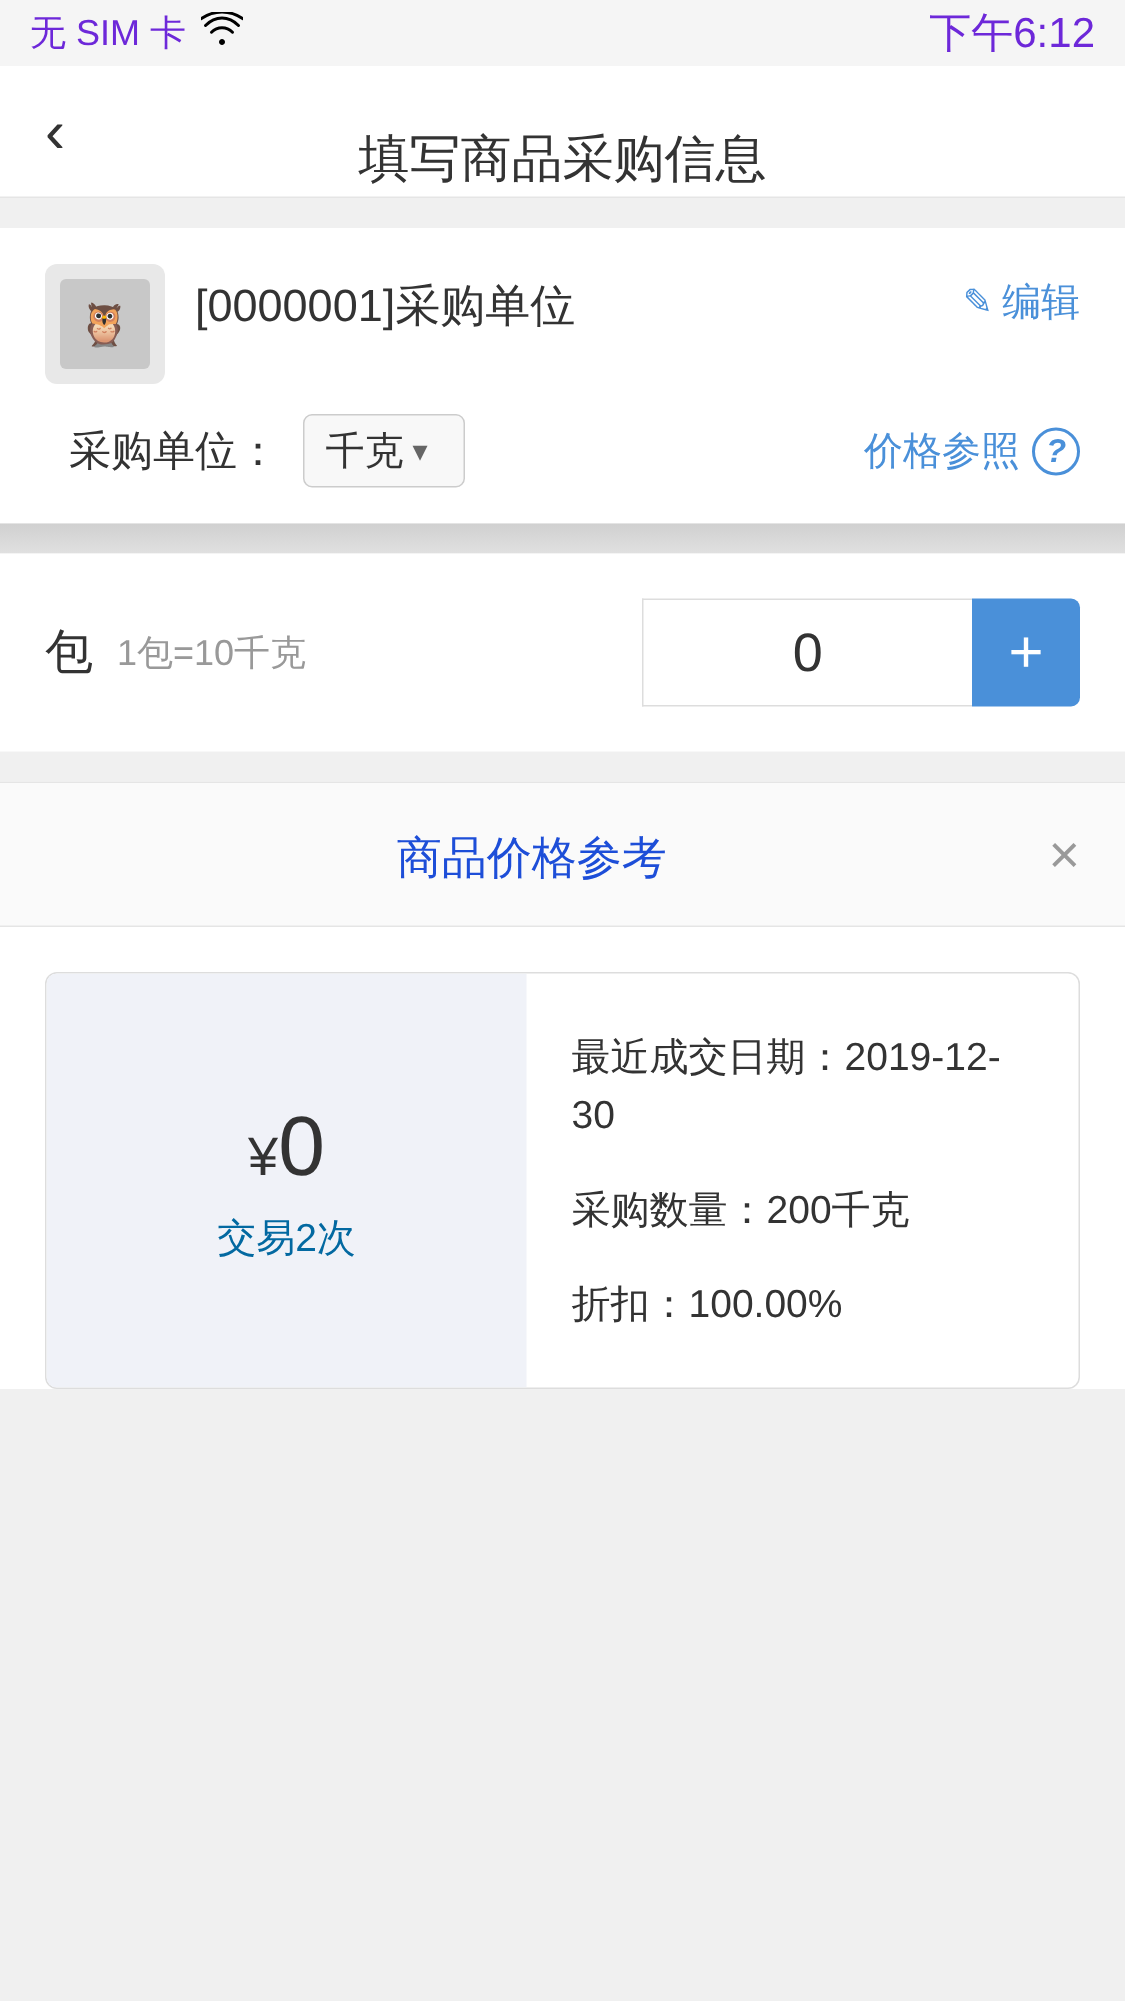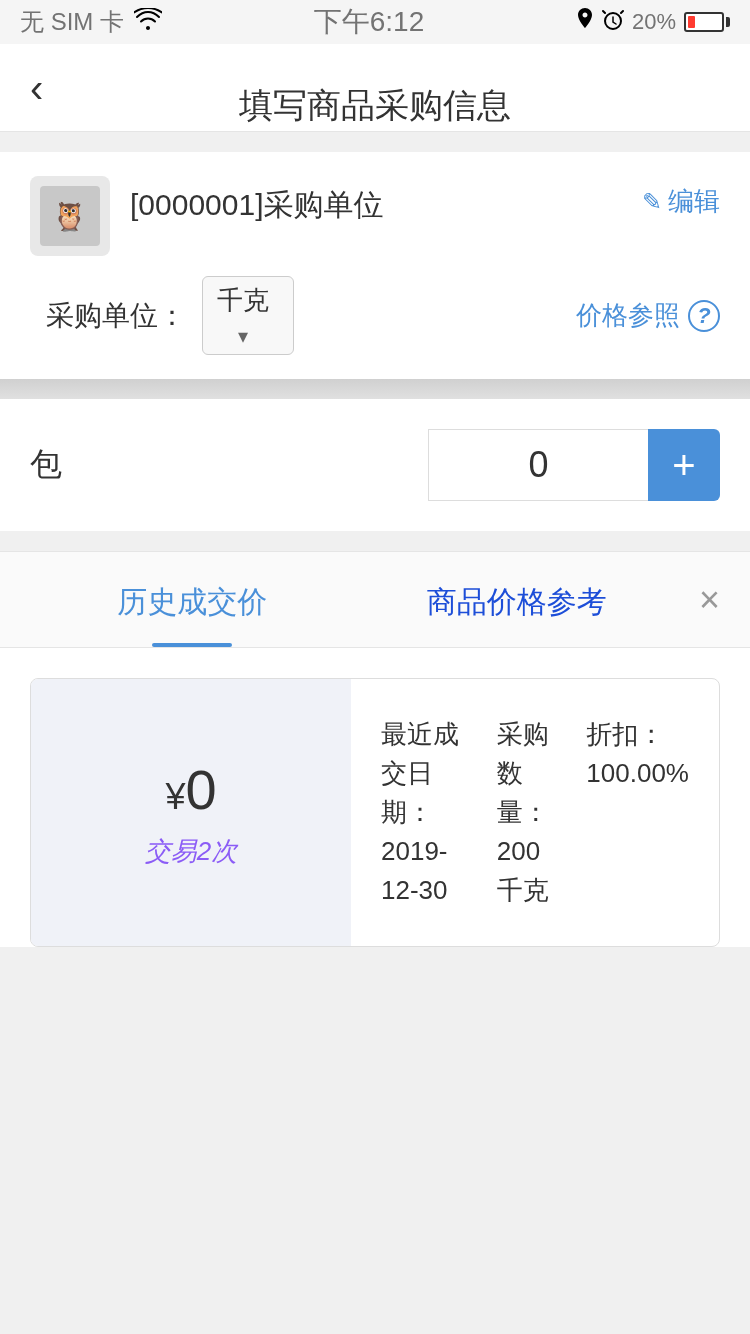--- a/index.html
+++ b/index.html
@@ -15,21 +15,21 @@
     
     .status-bar {
       width: 100%;
       height: 44px;
       background: #f5f5f5;
       display: flex;
       align-items: center;
       justify-content: space-between;
       padding: 0 20px;
       font-size: 24px;
-      color: #737373;
+      color: #6d28d9;
     }
     .status-left {
       display: flex;
       align-items: center;
       gap: 10px;
       font-size: 24px;
     }
     .status-center {
       font-size: 28px;
       font-weight: 500;
@@ -182,21 +182,20 @@
       border-radius: 6px;
       padding: 6px 24px 6px 14px;
       font-size: 26px;
       color: #333;
       background: #f8f8f8;
       position: relative;
       display: flex;
       align-items: center;
       gap: 6px;
       cursor: pointer;
-      flex-direction: column;
     }
     .unit-dropdown-arrow {
       font-size: 20px;
       color: #666;
     }
     .price-ref-btn {
       color: #4a90d9;
       font-size: 26px;
       display: flex;
       align-items: center;
@@ -343,28 +342,27 @@
       font-size: 56px;
       color: #333;
       font-weight: 500;
       margin-bottom: 12px;
     }
     .transaction-price .currency {
       font-size: 36px;
     }
     .transaction-count {
       font-size: 26px;
-      color: #8b5cf6;
-      font-style: italic;
+      color: #0369a1;
     }
     .transaction-right {
       flex: 1;
       padding: 36px 30px;
       display: flex;
-      flex-direction: row;
+      flex-direction: column;
       gap: 24px;
     }
     .detail-row {
       font-size: 26px;
       color: #333;
       line-height: 1.5;
     }
   </style>
 </head>
 <body>
@@ -375,41 +373,20 @@
     <span>
       <svg width="28" height="22" viewBox="0 0 28 22" fill="none">
         <path d="M14 18c1.1 0 2 .9 2 2s-.9 2-2 2-2-.9-2-2 .9-2 2-2z" fill="#000"></path>
         <path d="M7 13.5C8.9 11.6 11.3 10.5 14 10.5s5.1 1.1 7 3" stroke="#000" stroke-width="2" fill="none" stroke-linecap="round"></path>
         <path d="M3 9C6.1 5.9 9.9 4 14 4s7.9 1.9 11 5" stroke="#000" stroke-width="2" fill="none" stroke-linecap="round"></path>
         <path d="M0 4.5C4.2 1.7 8.9 0 14 0s9.8 1.7 14 4.5" stroke="#000" stroke-width="2" fill="none" stroke-linecap="round"></path>
       </svg>
     </span>
   </div>
   <div class="status-center">下午6:12</div>
-  <div class="status-right">
-    <span>
-      <svg width="18" height="22" viewBox="0 0 18 22" fill="none">
-        <path d="M9 0C5.1 0 2 3.1 2 7c0 5.3 7 13 7 13s7-7.7 7-13c0-3.9-3.1-7-7-7zm0 9.5c-1.4 0-2.5-1.1-2.5-2.5S7.6 4.5 9 4.5s2.5 1.1 2.5 2.5S10.4 9.5 9 9.5z" fill="#000"></path>
-      </svg>
-    </span>
-    <span>
-      <svg width="22" height="22" viewBox="0 0 22 22" fill="none">
-        <circle cx="11" cy="13" r="8" stroke="#000" stroke-width="2" fill="none"></circle>
-        <path d="M11 9v5l3 2" stroke="#000" stroke-width="1.5" stroke-linecap="round" fill="none"></path>
-        <path d="M3 5L1 3M19 5l2-2" stroke="#000" stroke-width="2" stroke-linecap="round"></path>
-      </svg>
-    </span>
-    <span>20%</span>
-    <div class="battery">
-      <div class="battery-body">
-        <div class="battery-fill"></div>
-      </div>
-      <div class="battery-tip"></div>
-    </div>
-  </div>
 </div>
 
 <div class="nav-bar">
   <span class="nav-back">‹</span>
   <span class="nav-title">填写商品采购信息</span>
 </div>
 
 <div class="product-card">
   <div class="product-header">
     <div class="product-left">
@@ -441,37 +418,35 @@
       <div class="price-ref-icon">?</div>
     </div>
   </div>
 </div>
 
 <div class="divider-stripe"></div>
 
 <div class="quantity-row">
   <div class="quantity-left">
     <span class="quantity-unit">包</span>
+    <span class="quantity-note">1包=10千克</span>
   </div>
   <div class="quantity-right">
     <div class="quantity-input-box">
       <span>0</span>
     </div>
     <div class="quantity-plus-btn">
       <span>+</span>
     </div>
   </div>
 </div>
 
 <div class="bottom-panel">
 
   <div class="tab-bar">
-    <div class="tab-item active">
-      <span>历史成交价</span>
-    </div>
     <div class="tab-item">
       <span>商品价格参考</span>
     </div>
     <div class="tab-close">×</div>
   </div>
 
   <div class="transaction-card">
     <div class="transaction-left">
       <div class="transaction-price">
         <span class="currency">¥</span><span>0</span>

